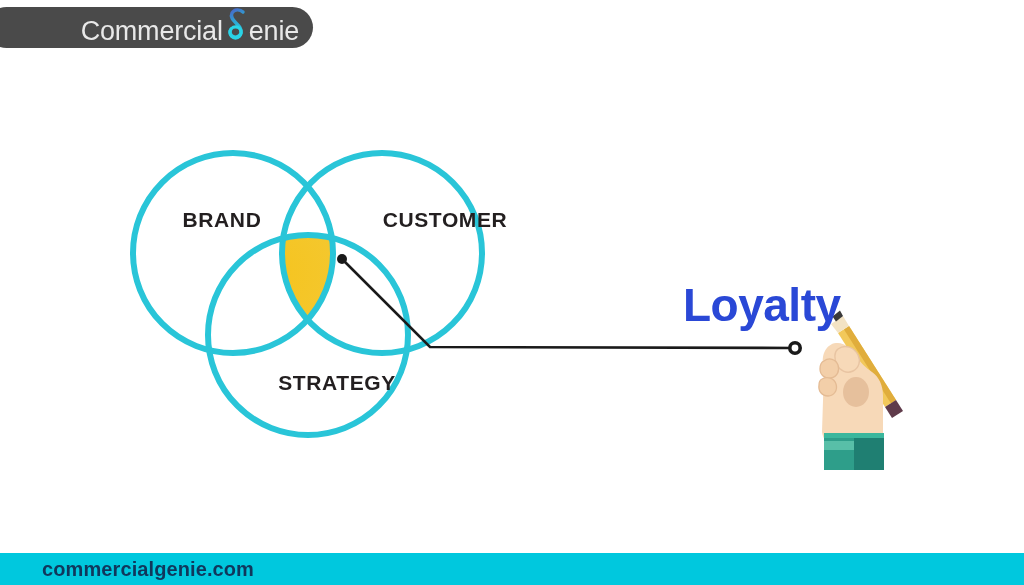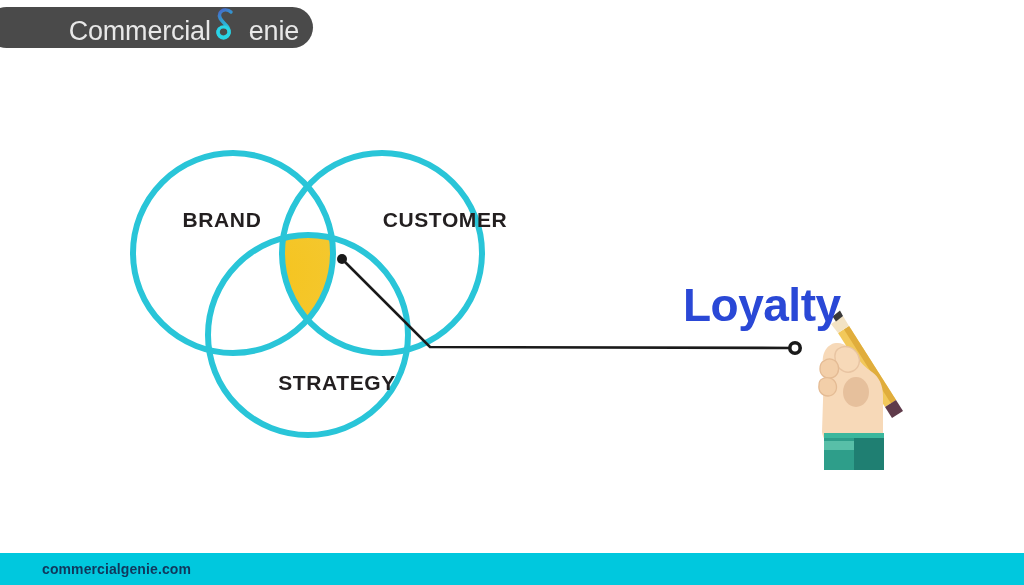--- a/index.html
+++ b/index.html
@@ -39,21 +39,21 @@
   #logo-wordmark {
     display: flex;
     align-items: baseline;
     font-size: 27px;
     font-weight: 400;
     color: #e8e8e8;
     letter-spacing: -0.2px;
     line-height: 1;
   }
   #logo-word-a { white-space: pre; }
-  #logo-word-b { white-space: pre; margin-left: 12px; }
+  #logo-word-b { white-space: pre; }
   #logo-g-slot {
     position: relative;
     display: inline-block;
     width: 26px;
     height: 30px;
   }
   #logo-g-glyph {
     position: absolute;
     left: 0;
     top: -4px;
@@ -93,21 +93,21 @@
     left: 0;
     bottom: 0;
     width: 1024px;
     height: 32px;
     background: #00c8de;
     display: flex;
     align-items: center;
   }
   #footer-url {
     margin-left: 42px;
-    font-size: 14px;
+    font-size: 20px;
     font-weight: 700;
     color: #10375c;
     letter-spacing: 0.1px;
   }
 </style>
 </head>
 <body>
 
 <div id="stage">
 

